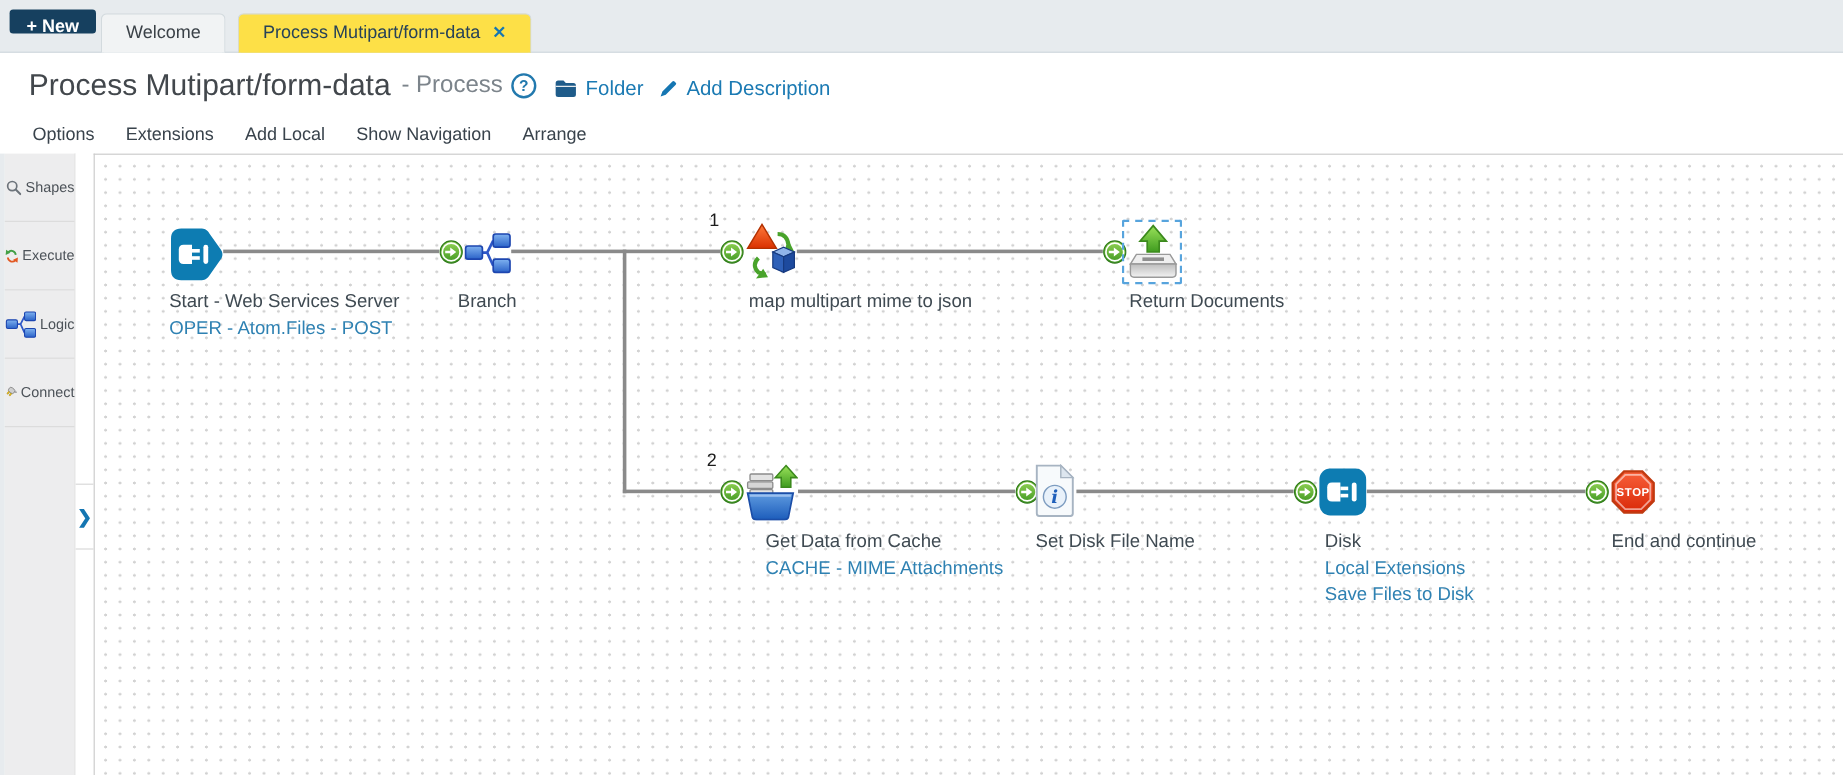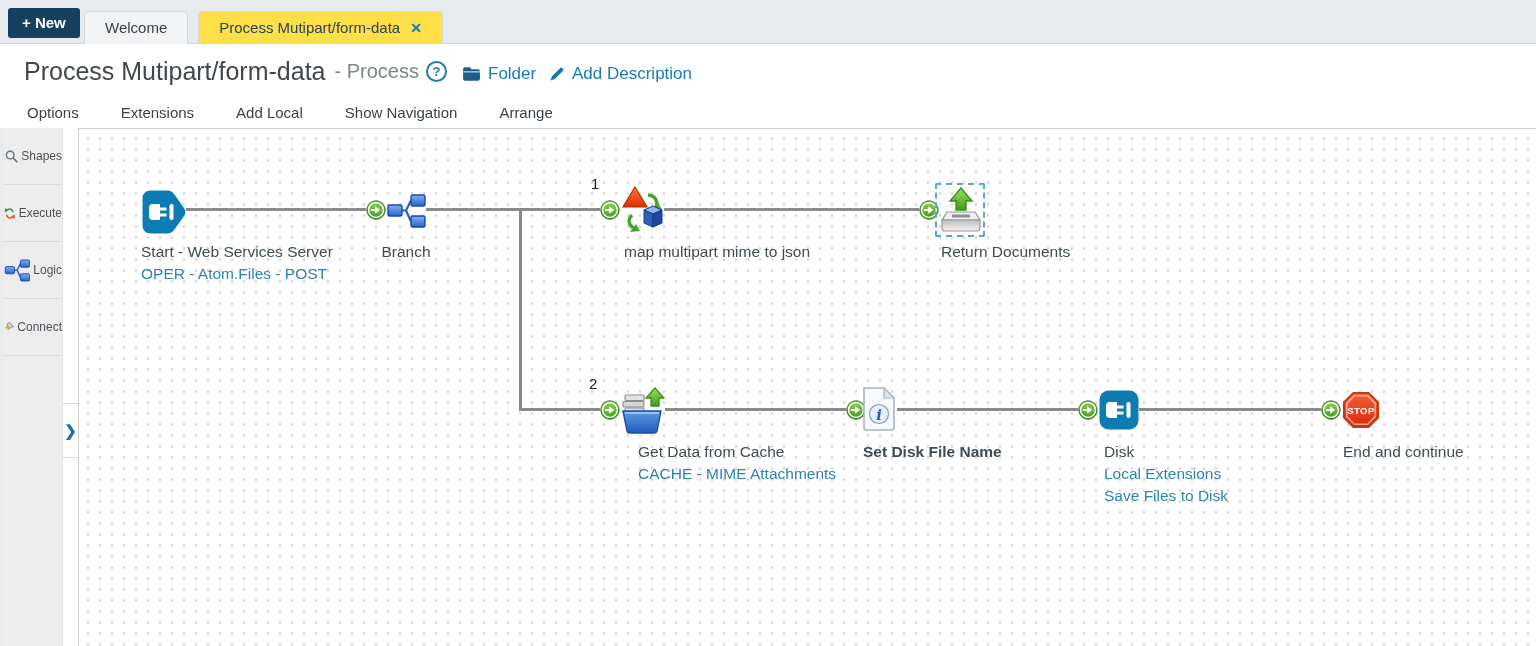--- a/index.html
+++ b/index.html
@@ -3,42 +3,42 @@
 <meta charset="utf-8">
 <style>
   * { margin:0; padding:0; box-sizing:border-box; }
   html,body { width:1536px; height:646px; overflow:hidden; background:#fff;
               font-family:"Liberation Sans", sans-serif; }
   .stage { position:relative; width:1536px; height:646px; }
 
   
   .topbar { position:absolute; left:0; top:0; right:0; height:44px;
             background:#e7ebee; border-bottom:1px solid #d2d9de; z-index:5; }
-  .new-btn { position:absolute; left:8px; top:8px; height:30px; padding:0 14px;
+  .new-btn { position:absolute; left:8px; top:8px; height:20px; padding:0 14px;
              background:#16405f; color:#fff; font-size:15px; font-weight:bold;
              line-height:30px; border-radius:3px; cursor:pointer; }
   .tabs { position:absolute; left:84px; bottom:-1px; display:flex; gap:10px; }
   .tab { height:33px; line-height:31px; padding:0 20px; font-size:15px;
          color:#3a4147; background:#f1f3f4; border:1px solid #d3dade;
          border-bottom:none; border-radius:5px 5px 0 0; cursor:pointer; white-space:nowrap; }
   .tab.active { background:#fde047; color:#274258; }
   .tab .close { color:#1576b2; font-weight:bold; margin-left:10px; font-size:14px; }
 
   
   .header { position:absolute; left:0; top:44px; right:0; height:84px; background:#fff; }
   .title-row { position:absolute; left:24px; top:13px; display:flex; align-items:center; white-space:nowrap; }
   .page-title { font-size:25px; font-weight:400; color:#42474c; }
   .page-type { font-size:20px; color:#7c848b; margin-left:9px; }
   .help-circle { margin-left:7px; width:21px; height:21px; border:2px solid #2279ae;
                  border-radius:50%; color:#2279ae; font-size:13px; font-weight:bold;
                  text-align:center; line-height:17px; cursor:pointer; }
   .hlink { position:absolute; top:20px; display:flex; align-items:center; gap:7px;
            color:#1b7ab3; font-size:17px; cursor:pointer; white-space:nowrap; }
   .hlink svg { flex:0 0 auto; }
-  .menubar { position:absolute; left:27px; bottom:7px; display:flex; gap:42px;
+  .menubar { position:absolute; left:27px; bottom:7px; display:flex; gap:26px;
              font-size:15px; color:#39434c; }
   .menubar span { cursor:pointer; }
 
   
   .left-strip { position:absolute; left:0; top:128px; bottom:0; width:4px; background:#e7ebee; }
   .toolpanel { position:absolute; left:4px; top:128px; bottom:0; width:59px;
                background:#ededee; border-right:1px solid #e3e3e3; }
   .tool { height:57px; border-bottom:1px solid #dcdcdc; display:flex; flex-direction:row;
           align-items:center; justify-content:center; gap:3px; cursor:pointer; }
   .tool .tlabel { font-size:12px; color:#4c5258; }
@@ -345,21 +345,21 @@
       <div class="node-link">OPER - Atom.Files - POST</div>
     </div>
     <div class="nlabel" style="left:281px; top:112px; width:92px; text-align:center;">Branch</div>
     <div class="nlabel" style="left:545px; top:112px;">map multipart mime to json</div>
     <div class="nlabel" style="left:862px; top:112px;">Return Documents</div>
 
     <div class="nlabel" style="left:559px; top:312px;">
       <div>Get Data from Cache</div>
       <div class="node-link">CACHE - MIME Attachments</div>
     </div>
-    <div class="nlabel" style="left:784px; top:312px;font-weight:bold;">Set Disk File Name</div>
+    <div class="nlabel" style="left:784px; top:312px;">Set Disk File Name</div>
     <div class="nlabel" style="left:1025px; top:312px;">
       <div>Disk</div>
       <div class="node-link">Local Extensions</div>
       <div class="node-link">Save Files to Disk</div>
     </div>
     <div class="nlabel" style="left:1264px; top:312px;">End and continue</div>
 
   </div>
 </div>
 

